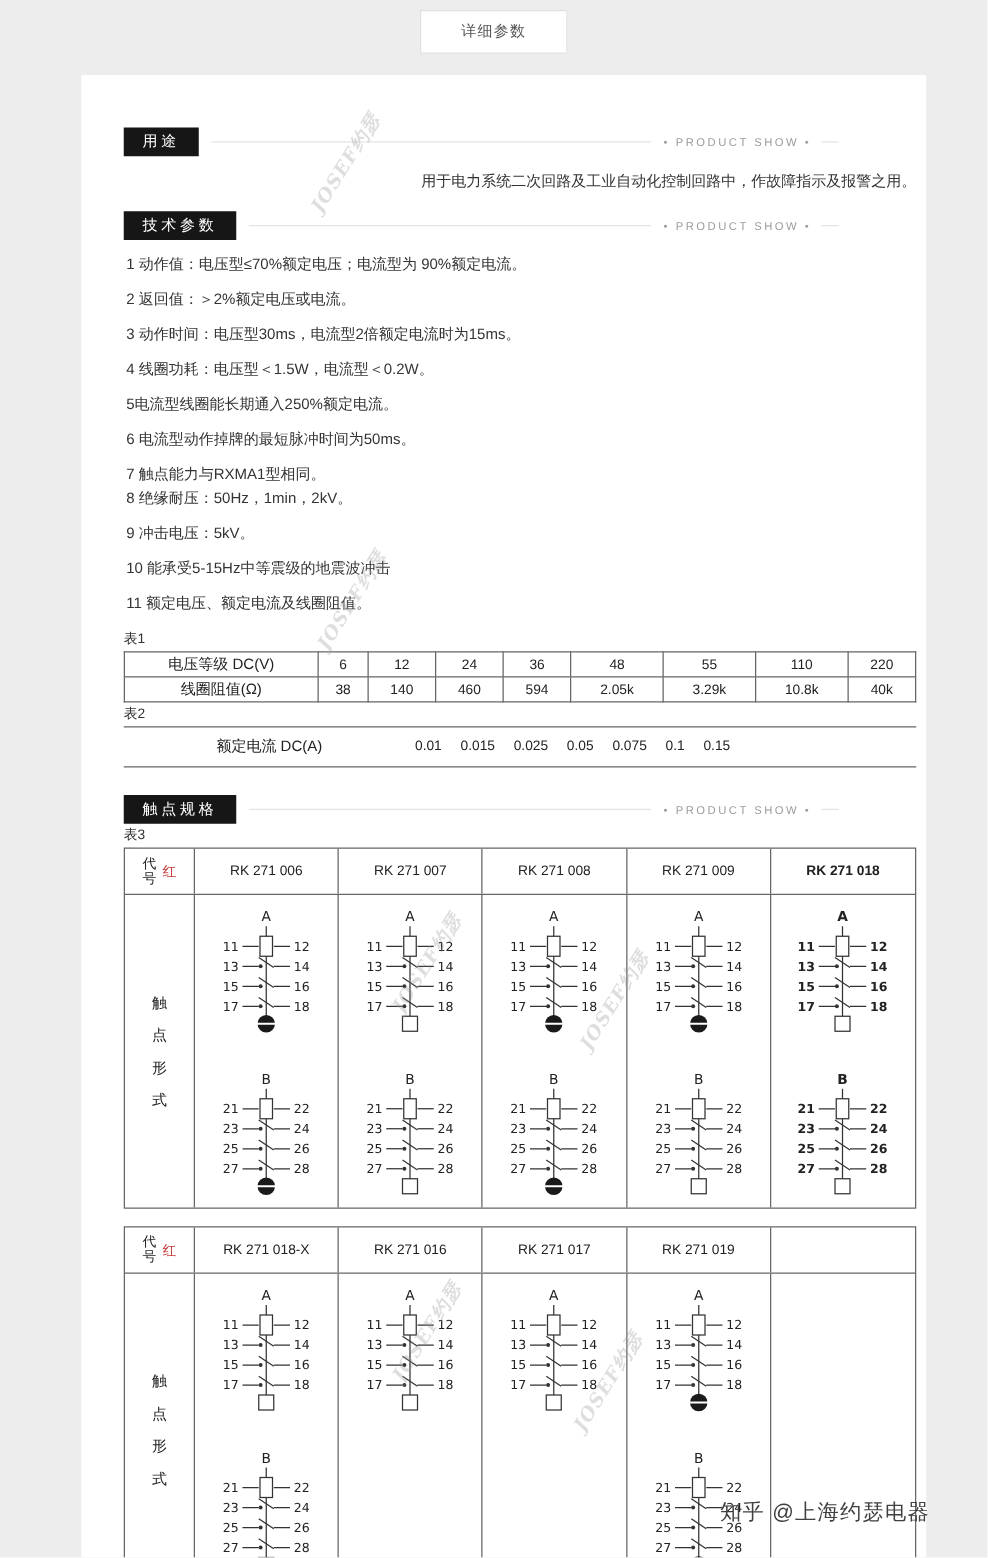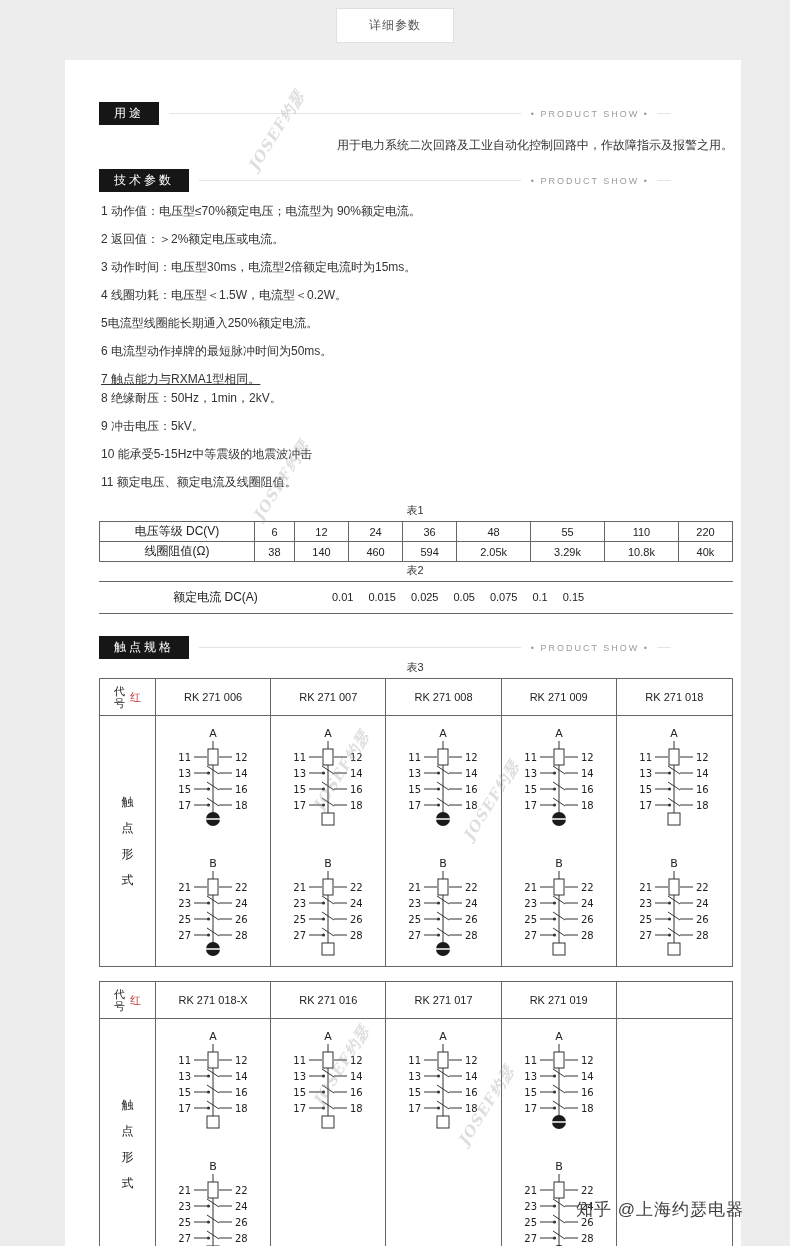--- a/index.html
+++ b/index.html
@@ -28,23 +28,23 @@
     background:#161616;color:#fff;font-size:12px;letter-spacing:3px;
     padding:3px 15px;white-space:nowrap;
   }
   .sec-line{flex:1;height:1px;background:#e4e4e4;margin:0 10px;}
   .ps{font-size:9px;color:#9b9b9b;letter-spacing:2px;white-space:nowrap;}
   .ps-tail{width:14px;height:1px;background:#e4e4e4;margin-left:8px;}
   
   .usage-body{font-size:12px;color:#333;margin:12px 0 15px 2px;line-height:17px;text-align:right;}
   .tech-items{margin:12px 0 0 2px;}
   .ti{font-size:12px;color:#333;margin-bottom:13px;line-height:15px;}
-  .ti:nth-child(7){margin-bottom:4px;text-decoration:underline;}
-  
-  .tb-label{text-align:center;font-size:11px;color:#333;margin:1px 2px 3px 0;}
+  .ti:nth-child(7){margin-bottom:4px;}
+  
+  .tb-label{text-align:left;font-size:11px;color:#333;margin:1px 2px 3px 0;}
   
   .t1{width:100%;border-collapse:collapse;}
   .t1 td{
     border:1px solid #666;font-size:11px;color:#222;
     text-align:center;height:19px;padding:0 2px;
   }
   .t1 td.hd{width:150px;font-size:12px;}
   
   .t2{
     display:flex;border-top:1px solid #666;border-bottom:1px solid #666;
@@ -54,21 +54,21 @@
   .t2-vals{flex:1;color:#222;}
   .t2-line{font-size:11px;line-height:17px;}
   .t2-line.l1 span{margin-right:15px;}
   .t2-line.l2 span{margin-right:11px;}
   .gap-contact{height:22px;}
   
   .dgt{border:1px solid #666;}
   .dgt.second{margin-top:14px;}
   .dg-row{display:grid;grid-template-columns:56px repeat(5,1fr);}
   .dg-row > div{border-right:1px solid #666;}
-  .dg-row > div:last-child{border-right:none;}
+  .dg-row > div:last-child{border-right:none;font-weight:bold;}
   .dg-row.head{border-bottom:1px solid #666;}
   .dg-row.head > div{
     height:36px;display:flex;align-items:center;justify-content:center;
     font-size:11px;color:#222;
   }
   .dg-code{gap:5px;}
   .code-col{display:flex;flex-direction:column;font-size:11px;line-height:12px;align-items:center;}
   .red{color:#c43b3b;font-size:11px;}
   .dg-row.body > div{min-height:250px;}
   .dg-form{

